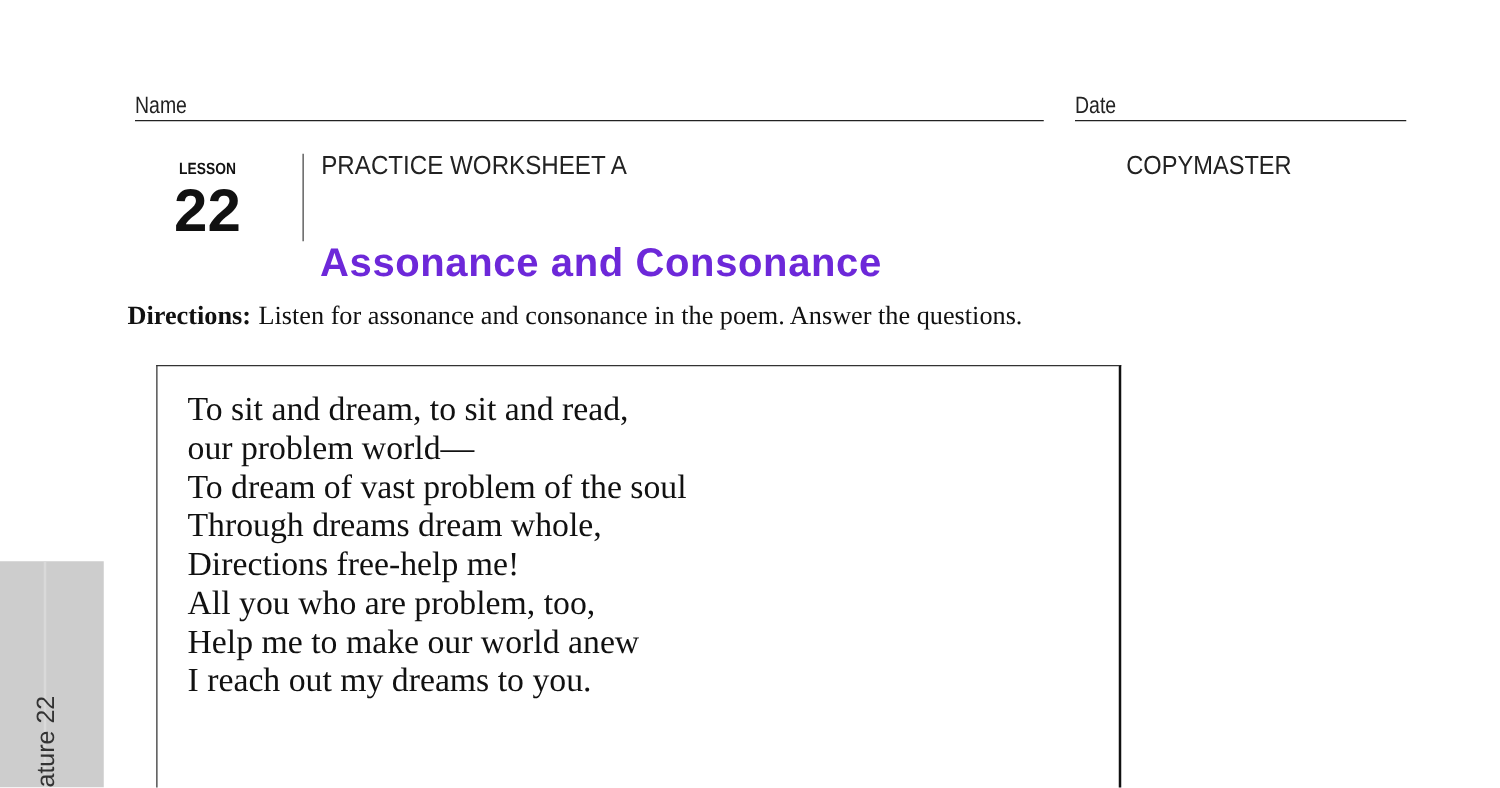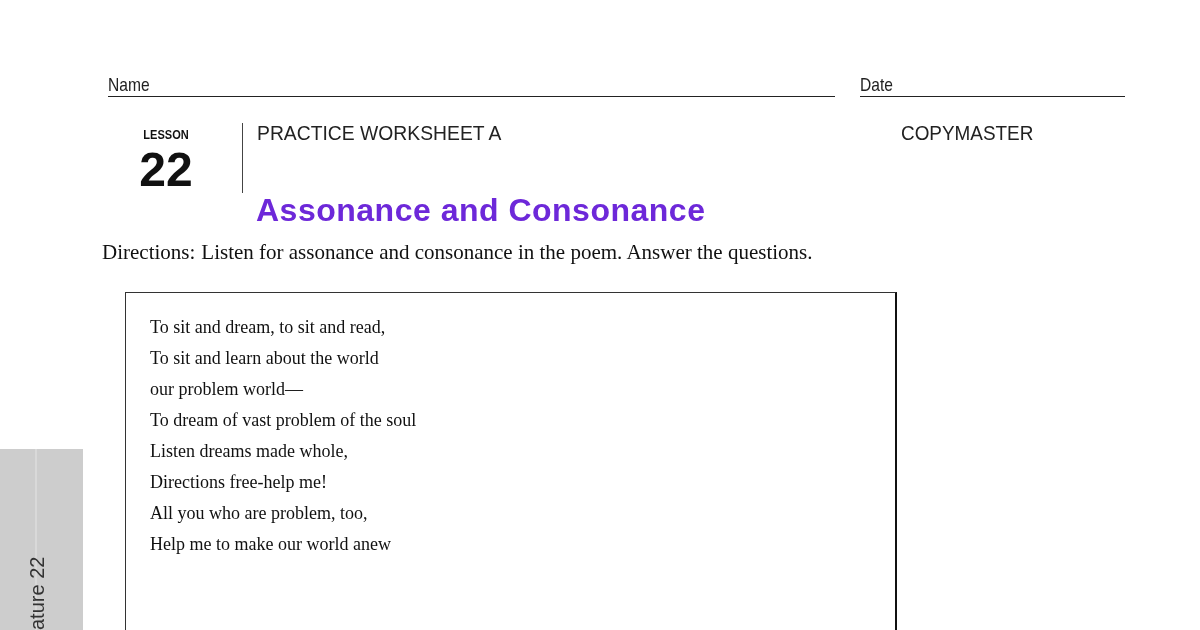--- a/index.html
+++ b/index.html
@@ -9,23 +9,23 @@
   .name-line { left:108px; top:96px; width:727px; height:0; border-top:1.5px solid #222; }
   .date-label { left:860px; top:74px; font-size:19px; font-family:"Liberation Sans", sans-serif; transform:scaleX(0.82); transform-origin:left top; color:#222; }
   .date-line { left:860px; top:96px; width:265px; height:0; border-top:1.5px solid #222; }
   .lesson-word { left:130px; top:127px; width:72px; text-align:center; font-family:"Liberation Sans", sans-serif; font-weight:bold; font-size:13px; transform:scaleX(0.85); color:#111; }
   .lesson-num { left:128px; top:142px; width:76px; text-align:center; font-family:"Liberation Sans", sans-serif; font-weight:bold; font-size:48px; line-height:56px; color:#111; }
   .vrule { left:242px; top:123px; width:0; height:70px; border-left:1.5px solid #444; }
   .ws-type { left:257px; top:121px; font-family:"Liberation Sans", sans-serif; font-size:21px; color:#222; transform:scaleX(0.92); transform-origin:left top; }
   .ws-title { left:256px; top:145px; font-family:"Liberation Sans", sans-serif; font-weight:bold; font-size:32px; color:#6d28d9; letter-spacing:0.5px;margin-top:47px; }
   .copymaster { left:901px; top:121px; font-family:"Liberation Sans", sans-serif; font-size:21px; color:#222; transform:scaleX(0.9); transform-origin:left top; }
   .directions { left:102px; top:240px; font-size:21px; color:#111; white-space:nowrap; }
-  .directions b { font-weight:normal; margin-right:6px; }
+  .directions b { font-weight:bold; margin-right:6px; }
   .poem-box { left:125px; top:292px; width:772px; height:360px; border:1.5px solid #333; border-right:2px solid #111; box-sizing:border-box; }
-  .poem { left:150px; top:312px; font-size:18px; line-height:31px; color:#111; }
+  .poem { left:150px; top:312px; font-size:27px; line-height:31px; color:#111; }
   .poem div { white-space:nowrap; }
   .side-tab { left:0; top:449px; width:83px; height:181px; background:#cdcdcd; }
   .side-tab-line { left:35px; top:449px; width:2px; height:181px; background:#d9d9d9; }
   .side-tab-text { left:26px; top:630px; font-family:"Liberation Sans", sans-serif; font-size:20px; color:#333; transform:rotate(-90deg); transform-origin:left top; white-space:nowrap; }
 </style>
 </head>
 <body>
 
 <div class="abs name-label">Name</div>
 <div class="abs name-line"></div>
@@ -39,24 +39,24 @@
 <div class="abs ws-title">Assonance and Consonance</div>
 <div class="abs copymaster">COPYMASTER</div>
 
 <div class="abs directions">
   <b>Directions:</b><span>Listen for assonance and consonance in the poem.  Answer the questions.</span>
 </div>
 
 <div class="abs poem-box"></div>
 <div class="abs poem">
   <div>To sit and dream, to sit and read,</div>
-  <div>To sit and learn about the world</div>
   <div>our problem world—</div>
   <div>To dream of vast problem of the soul</div>
-  <div>Listen dreams made whole,</div>
+  <div>Through dreams dream whole,</div>
   <div>Directions free-help me!</div>
   <div>All you who are problem, too,</div>
   <div>Help me to make our world anew</div>
+  <div>I reach out my dreams to you.</div>
 </div>
 
 <div class="abs side-tab"></div>
 <div class="abs side-tab-line"></div>
 <div class="abs side-tab-text">ature 22</div>
 
 </body></html>

